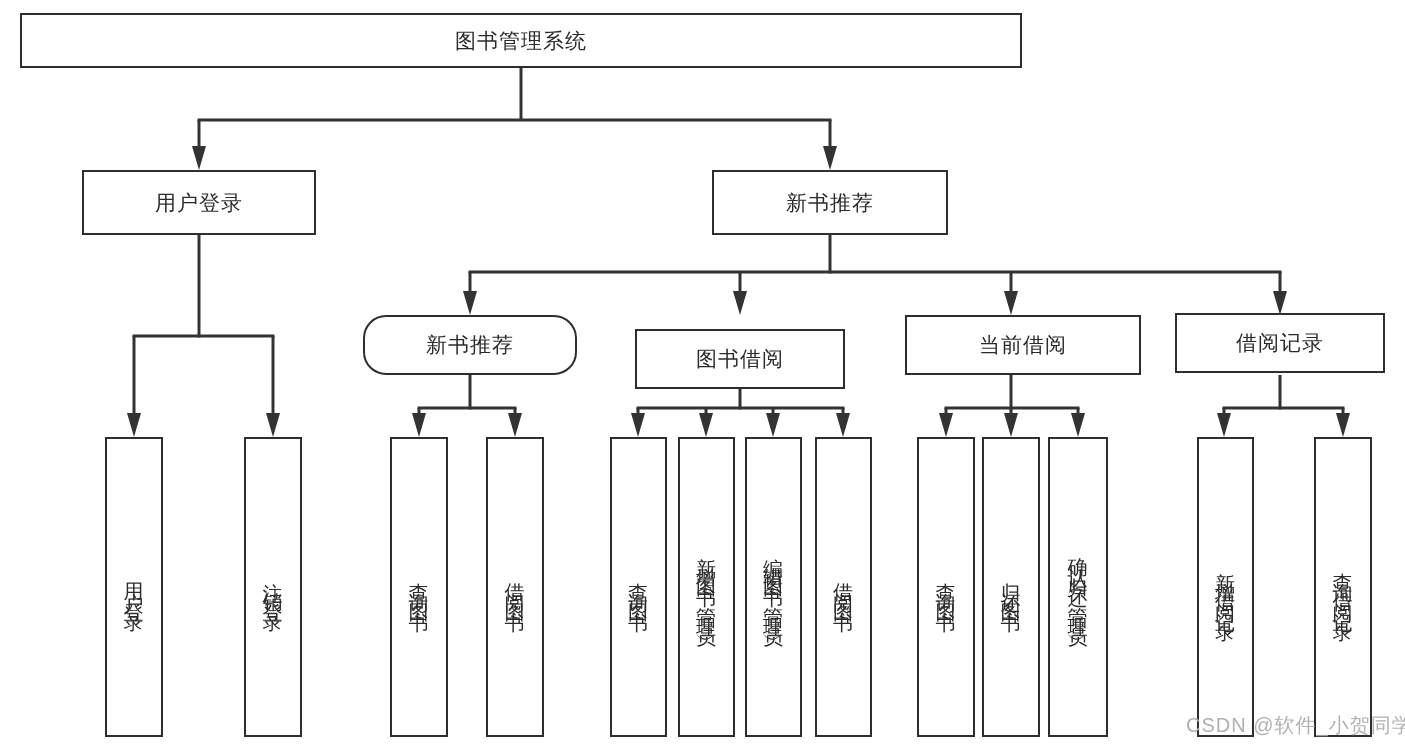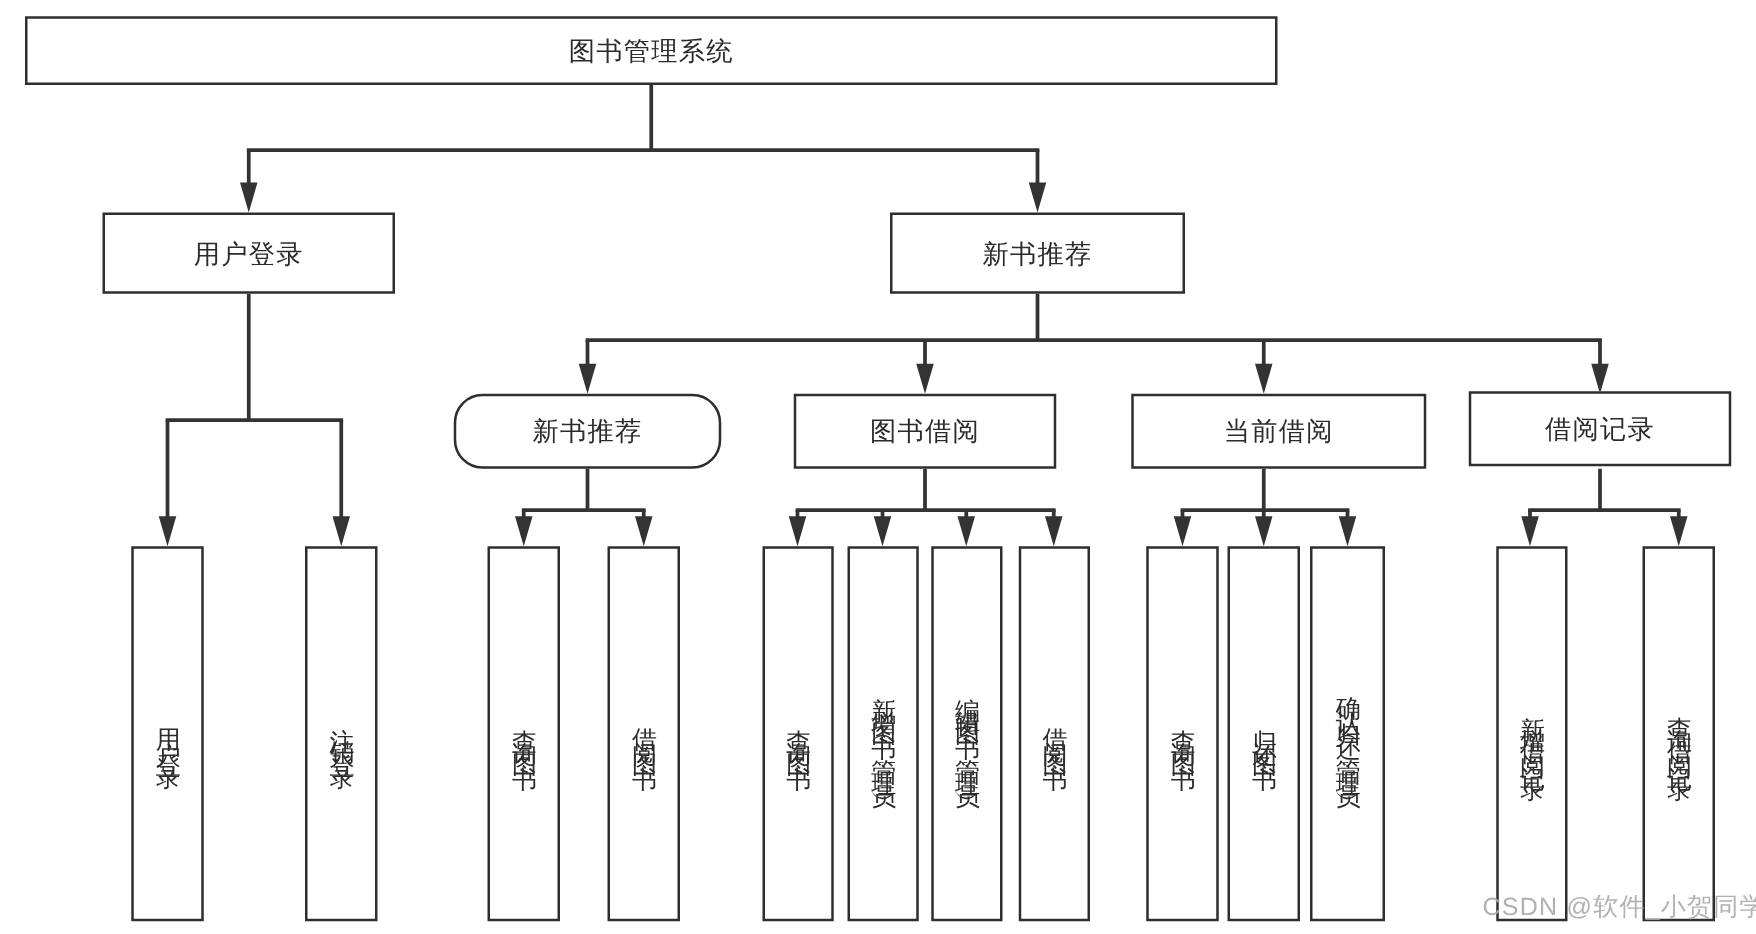--- a/index.html
+++ b/index.html
@@ -132,21 +132,21 @@
   <div class="node" style="left:82px; top:170px; width:234px; height:65px;">
     <span>用户登录</span>
   </div>
   <div class="node" style="left:712px; top:170px; width:236px; height:65px;">
     <span>新书推荐</span>
   </div>
 
   <div class="node" style="left:363px; top:315px; width:214px; height:60px;border-radius:23px;">
     <span>新书推荐</span>
   </div>
-  <div class="node" style="left:635px; top:315px; width:210px; height:60px;">
+  <div class="node" style="left:635px; top:329px; width:210px; height:60px;">
     <span>图书借阅</span>
   </div>
   <div class="node" style="left:905px; top:315px; width:236px; height:60px;">
     <span>当前借阅</span>
   </div>
   <div class="node" style="left:1175px; top:313px; width:210px; height:60px;">
     <span>借阅记录</span>
   </div>
 
   <div class="node leaf" style="left:105px; width:58px;">

